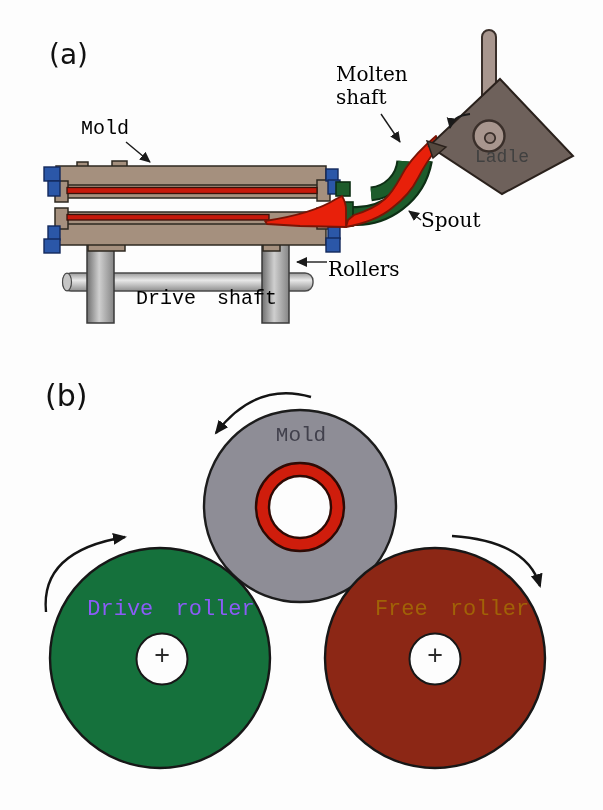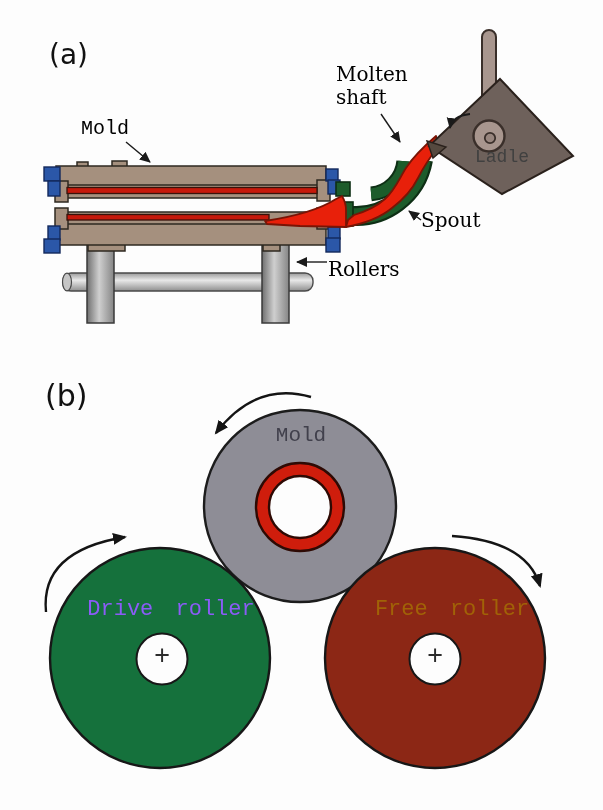--- a/index.html
+++ b/index.html
@@ -143,20 +143,21 @@
   <span>Molten</span><br>
   <span>shaft</span>
 </span>
 
 <span class="lbl center" style="left:474px;top:148px;width:56px;font-size:18px;color:#404040;">Ladle</span>
 
 <span class="lbl" style="left:421px;top:209px;">Spout</span>
 
 <span class="lbl" style="left:328px;top:258px;">Rollers</span>
 
+<span class="lbl ws center" style="left:136px;top:288px;width:118px;">Drive shaft</span>
 
 <span class="lbl panel-letter" style="left:45px;top:379px;font-size:30px;">(b)</span>
 
 <span class="lbl center" style="left:256px;top:424px;width:90px;font-size:21px;color:#41404c;">Mold</span>
 
 <span class="lbl ws center" style="left:81px;top:598px;width:180px;font-size:22px;color:#8b5cf6;">Drive roller</span>
 
 <span class="lbl ws center" style="left:367px;top:598px;width:170px;font-size:22px;color:#a16207;">Free roller</span>
 
 <span class="lbl center" style="left:146px;top:643px;width:32px;font-size:27px;color:#2c2c2c;">+</span>

